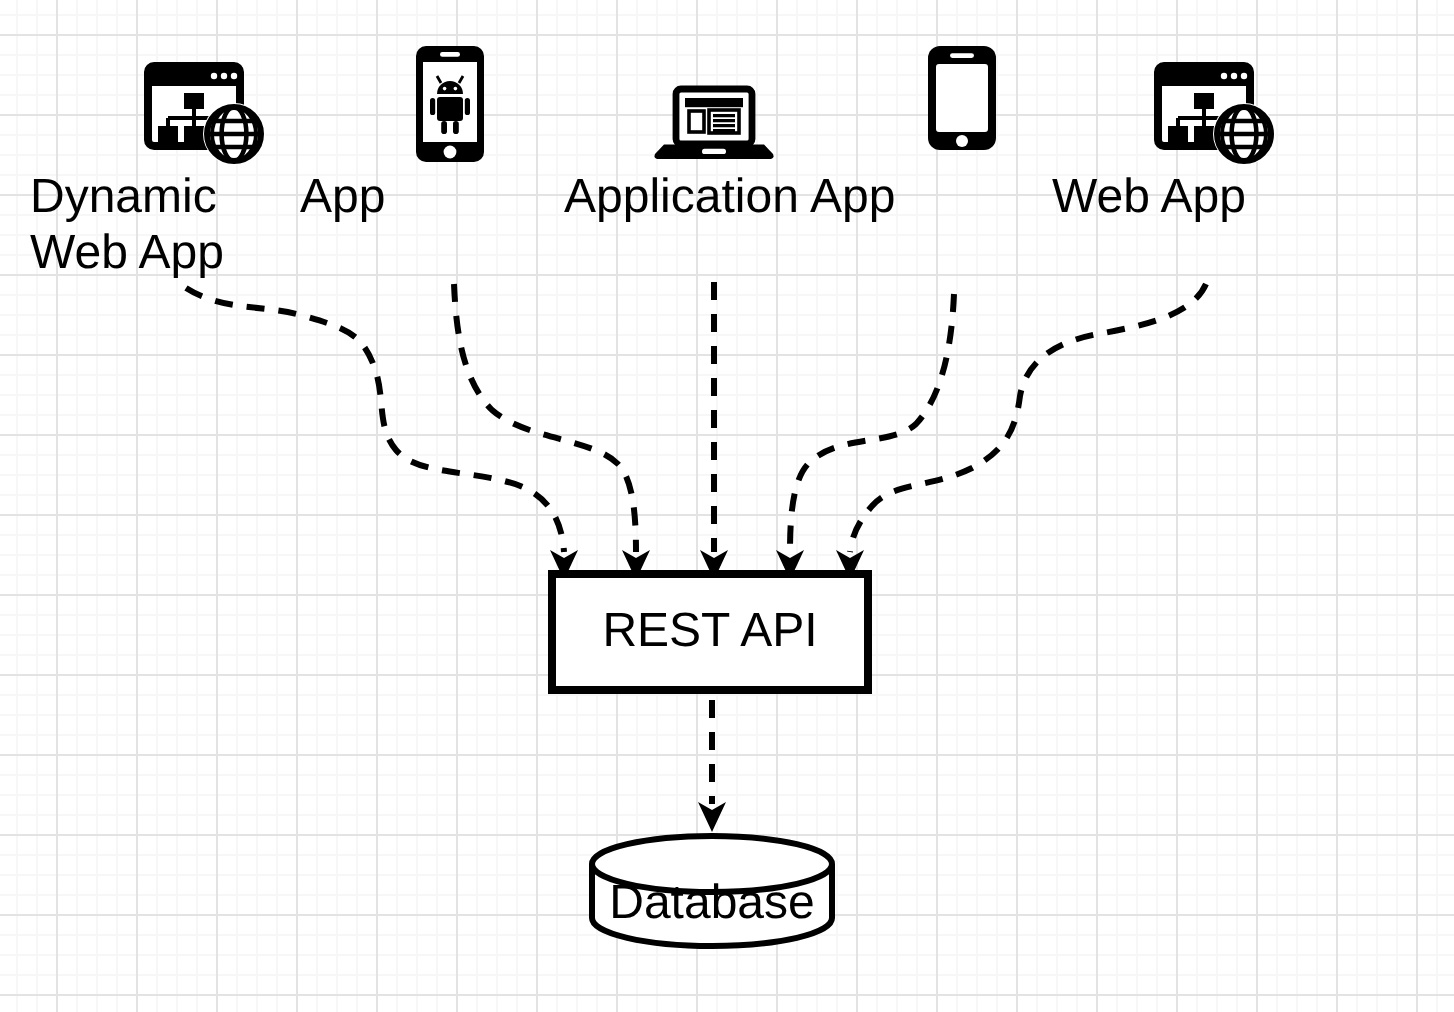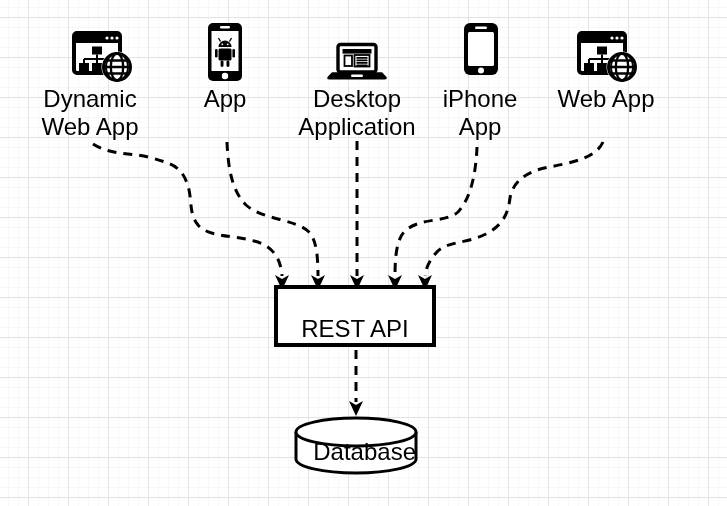--- a/index.html
+++ b/index.html
@@ -20,33 +20,33 @@
       linear-gradient(to bottom, var(--grid-major) 1px, transparent 1px),
       linear-gradient(to right, var(--grid-minor) 1px, transparent 1px),
       linear-gradient(to bottom, var(--grid-minor) 1px, transparent 1px);
     background-size:40px 40px,40px 40px,10px 10px,10px 10px;
     background-position:28px 17px,28px 17px,8px 7px,8px 7px;
   }
   .overlay{position:absolute;left:0;top:0;width:727px;height:506px;}
   .node{position:absolute;}
   .node-icon{position:absolute;display:block;}
   .node-label{
-    position:absolute;text-align:center;color:var(--text);
+    position:absolute;text-align:left;color:var(--text);
     font-size:24px;line-height:28px;white-space:nowrap;
   }
   .node-label span{display:block;}
   .rest-api-box{
     position:absolute;left:274px;top:285px;width:162px;height:62px;
     background:var(--shape-fill);border:4px solid var(--stroke);
-    display:flex;align-items:flex-end;justify-content:center;
+    display:flex;align-items:center;justify-content:center;
     font-size:24px;color:var(--text);
   }
   .db-label{
     position:absolute;left:296px;top:438px;width:120px;height:28px;
-    text-align:right;font-size:24px;line-height:28px;color:var(--text);
+    text-align:center;font-size:24px;line-height:28px;color:var(--text);
   }
   .edge{fill:none;stroke:var(--stroke);stroke-width:3;stroke-dasharray:9 7;}
   .head{fill:var(--stroke);stroke:none;}
 </style>
 </head>
 <body>
 
 <div class="canvas">
 
   <svg width="0" height="0" style="position:absolute" aria-hidden="true">
@@ -137,34 +137,32 @@
     <svg class="node-icon" style="left:326px;top:42px" width="62" height="40" viewBox="0 0 62 40">
       <rect x="12" y="2.5" width="38" height="27.5" rx="2.5" fill="#fff" stroke="#000" stroke-width="3.4"></rect>
       <rect x="16.5" y="7" width="29" height="4.6" fill="#000"></rect>
       <rect x="18.5" y="13.5" width="7.5" height="10.5" fill="#fff" stroke="#000" stroke-width="1.8"></rect>
       <rect x="28.5" y="13" width="15" height="11.5" fill="#fff" stroke="#000" stroke-width="1.8"></rect>
       <path d="M30.5,15.8 h11 M30.5,18.3 h11 M30.5,20.8 h11 M30.5,23.3 h11" stroke="#000" stroke-width="1.7"></path>
       <path d="M6,30.2 h50 l4.5,4.8 q1,2.5 -2,2.5 H3.5 q-3,0 -2,-2.5 Z" fill="#000"></path>
       <rect x="25" y="32.4" width="12" height="2.6" rx="1.3" fill="#fff"></rect>
     </svg>
     <div class="node-label" style="left:282px;top:85px;width:150px">
-      <span>Desktop</span>
       <span>Application</span>
     </div>
   </div>
 
   <div class="node">
     <svg class="node-icon" style="left:462px;top:21px" width="38" height="56" viewBox="0 0 38 56">
       <rect x="2" y="2" width="34" height="52" rx="6" fill="#000"></rect>
       <rect x="6" y="11" width="26" height="34" rx="1.5" fill="#fff"></rect>
       <rect x="13" y="5.6" width="12" height="2.4" rx="1.2" fill="#fff"></rect>
       <circle cx="19" cy="49.5" r="3" fill="#fff"></circle>
     </svg>
     <div class="node-label" style="left:405px;top:85px;width:150px">
-      <span>iPhone</span>
       <span>App</span>
     </div>
   </div>
 
   <div class="node">
     <svg class="node-icon" style="left:576px;top:30px" width="64" height="54" viewBox="0 0 64 54">
         <use href="#sym-web"></use>
       </svg>
     <div class="node-label" style="left:526px;top:85px;width:160px">
       <span>Web App</span>

